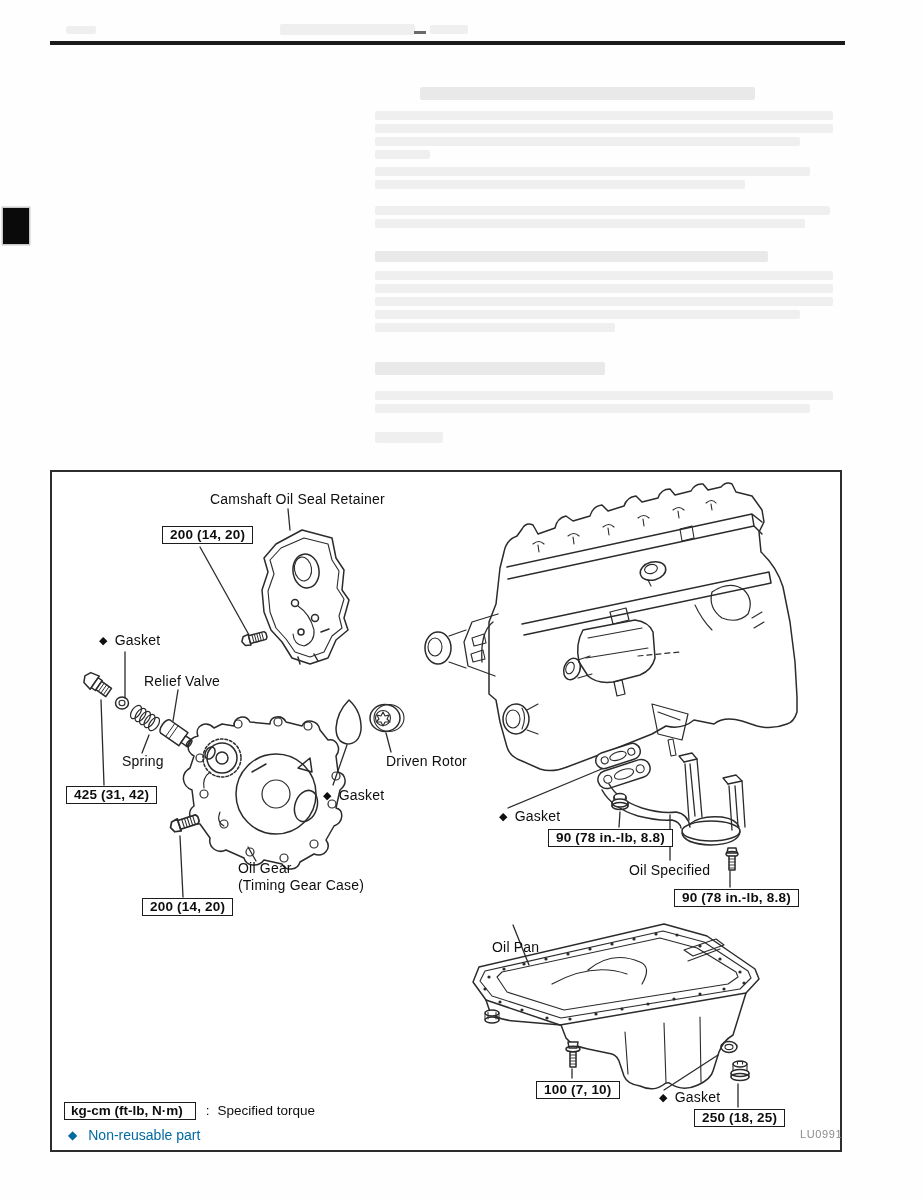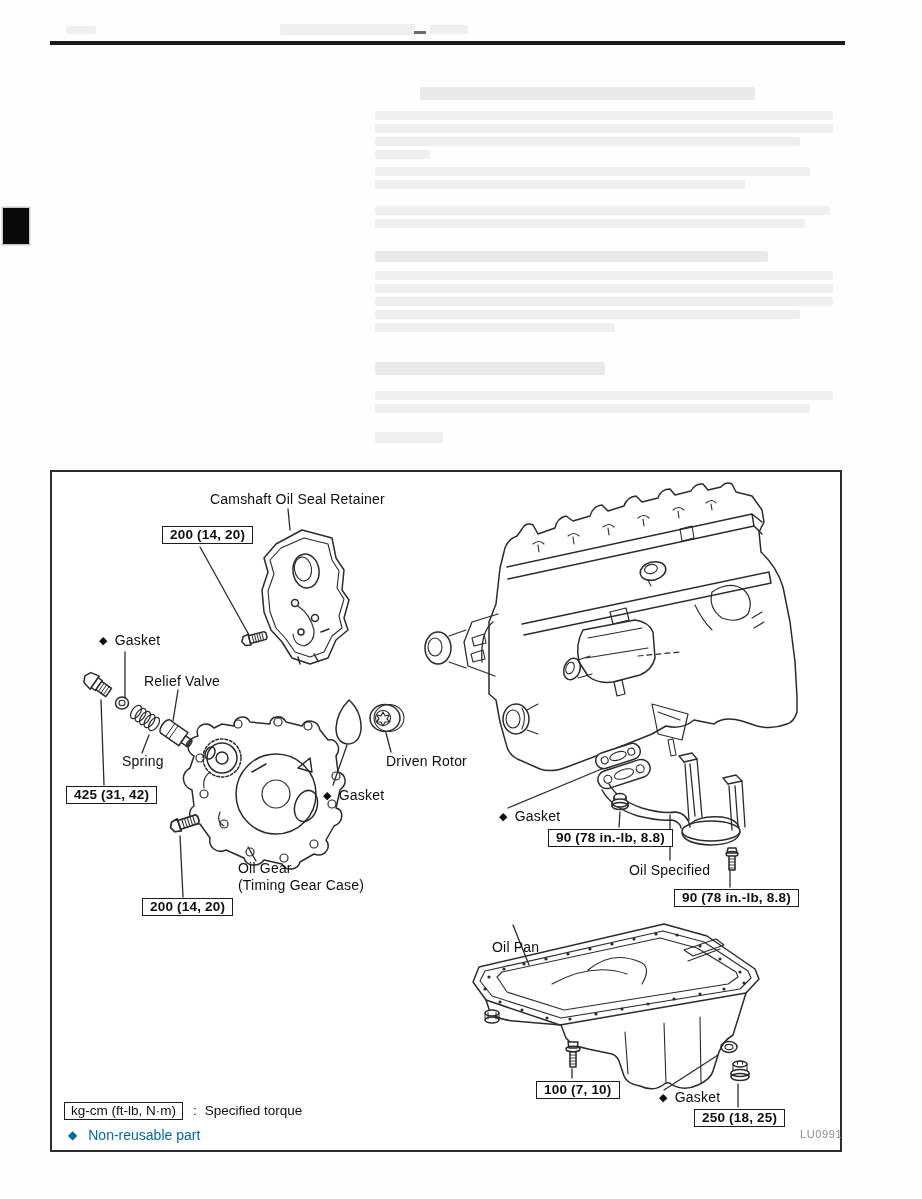--- a/index.html
+++ b/index.html
@@ -12,21 +12,21 @@
   .ghost.dk{background:#e9e9e9;}
   .dash{position:absolute;background:#6a6a6a;}
   .fig{position:absolute;left:50px;top:470px;width:788px;height:678px;border:2px solid #2d2d2d;
        background:#fff;}
   .art{position:absolute;left:0;top:0;width:784px;height:674px;}
   .lbl{position:absolute;font-size:14px;color:#0e0e0e;white-space:nowrap;letter-spacing:.2px;}
   .lbl .dia{font-size:11px;margin-right:7px;vertical-align:1px;}
   .torque{position:absolute;border:1.7px solid #1c1c1c;background:#fff;padding:0px 7px 1px 7px;
           font-size:13.5px;font-weight:700;color:#0e0e0e;white-space:nowrap;letter-spacing:.2px;}
   .legend1{position:absolute;left:12px;top:630px;font-size:13.5px;color:#0e0e0e;white-space:nowrap;}
-  .legend1 .tbox{border:1.7px solid #1c1c1c;padding:0 6px 1px 6px;font-weight:400;display:inline-block;}
+  .legend1 .tbox{border:1.7px solid #1c1c1c;padding:0 12px 1px 6px;font-weight:700;display:inline-block;}
   .legend1 .sep{margin:0 8px 0 10px;}
   .legend2{position:absolute;left:16px;top:655px;font-size:14px;color:#0369a1;white-space:nowrap;}
   .legend2 .dia{font-size:12px;margin-right:11px;vertical-align:1px;}
   .figcode{position:absolute;left:748px;top:656px;font-size:11px;color:#8b8b8b;letter-spacing:.6px;}
 </style>
 </head>
 <body>
 
 <div class="page">
 

